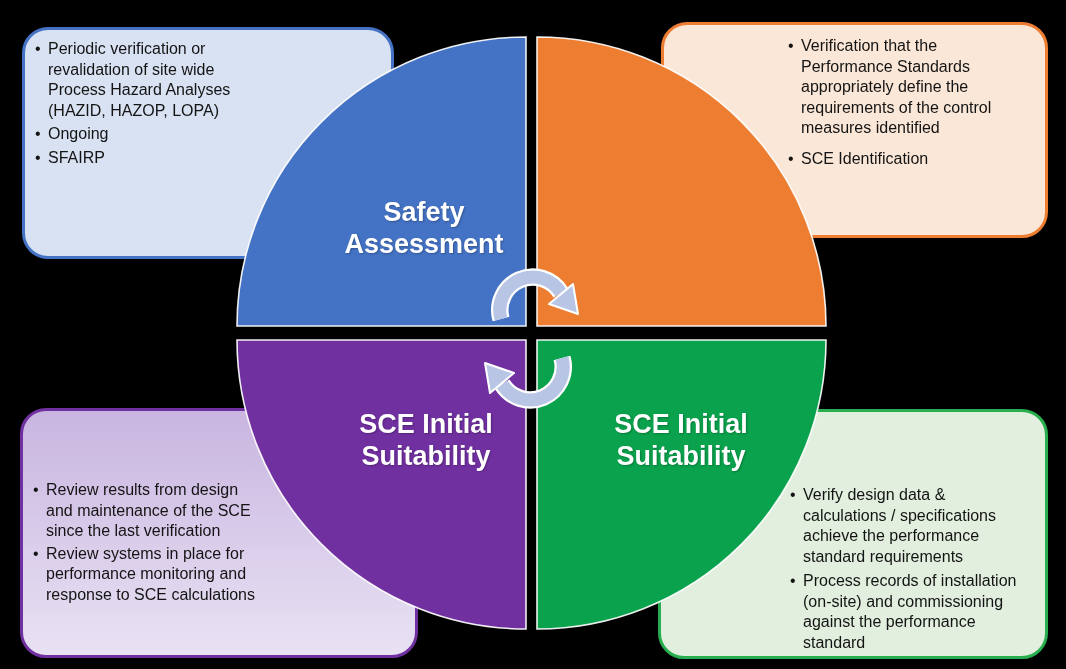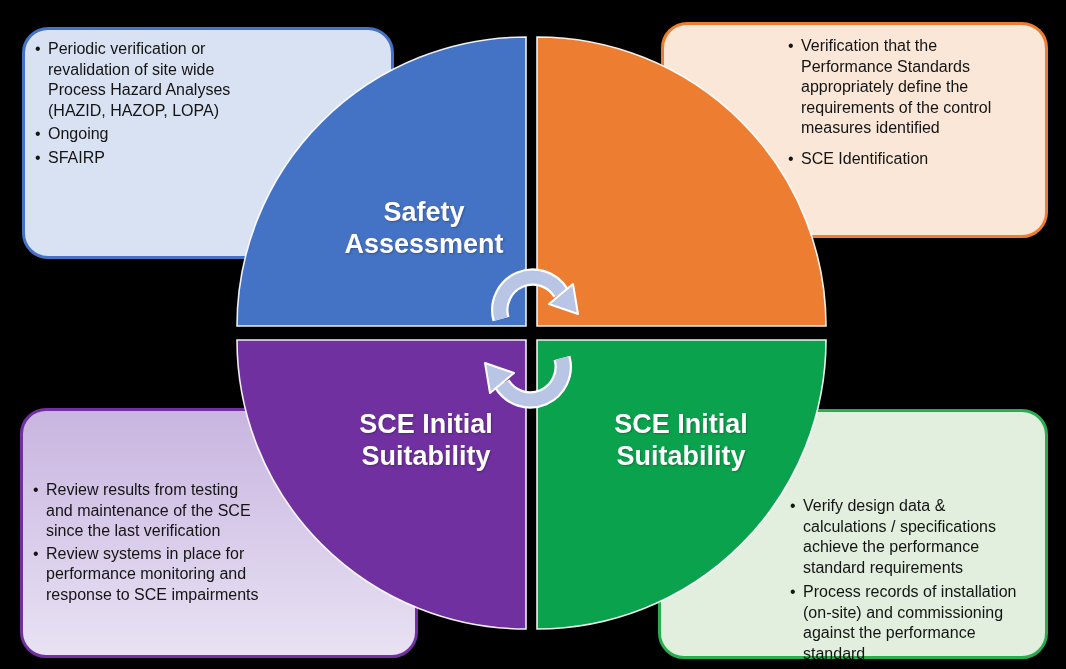--- a/index.html
+++ b/index.html
@@ -33,21 +33,21 @@
     position: absolute;
     font-weight: normal;
     font-size: 16px;
     line-height: 20.5px;
     color: #141414;
     z-index: 4;
   }
   #text-top-left     { left: 35px;  top: 39px;  width: 235px; }
   #text-top-right    { left: 788px; top: 36px;  width: 250px; }
   #text-bottom-left  { left: 33px;  top: 480px; width: 300px; }
-  #text-bottom-right { left: 790px; top: 485px; width: 260px; margin-top: 11px; }
+  #text-bottom-right { left: 790px; top: 485px; width: 260px; }
 
   .bullet {
     position: relative;
     padding-left: 13px;
     white-space: pre-line;
   }
   .bullet::before {
     content: "\2022";
     position: absolute;
     left: 0;
@@ -150,26 +150,26 @@
   <div class="callout-text" id="text-top-right" style="color: rgb(20, 20, 20);">
     <div class="bullet">Verification that the
 Performance Standards
 appropriately define the
 requirements of the control
 measures identified</div>
     <div class="bullet">SCE Identification</div>
   </div>
 
   <div class="callout-text" id="text-bottom-left" style="color: rgb(20, 20, 20);">
-    <div class="bullet">Review results from testing
+    <div class="bullet">Review results from design
 and maintenance of the SCE
 since the last verification</div>
     <div class="bullet">Review systems in place for
 performance monitoring and
-response to SCE impairments</div>
+response to SCE calculations</div>
   </div>
 
   <div class="callout-text" id="text-bottom-right" style="color: rgb(20, 20, 20);">
     <div class="bullet">Verify design data &amp;
 calculations / specifications
 achieve the performance
 standard requirements</div>
     <div class="bullet">Process records of installation
 (on-site) and commissioning
 against the performance

